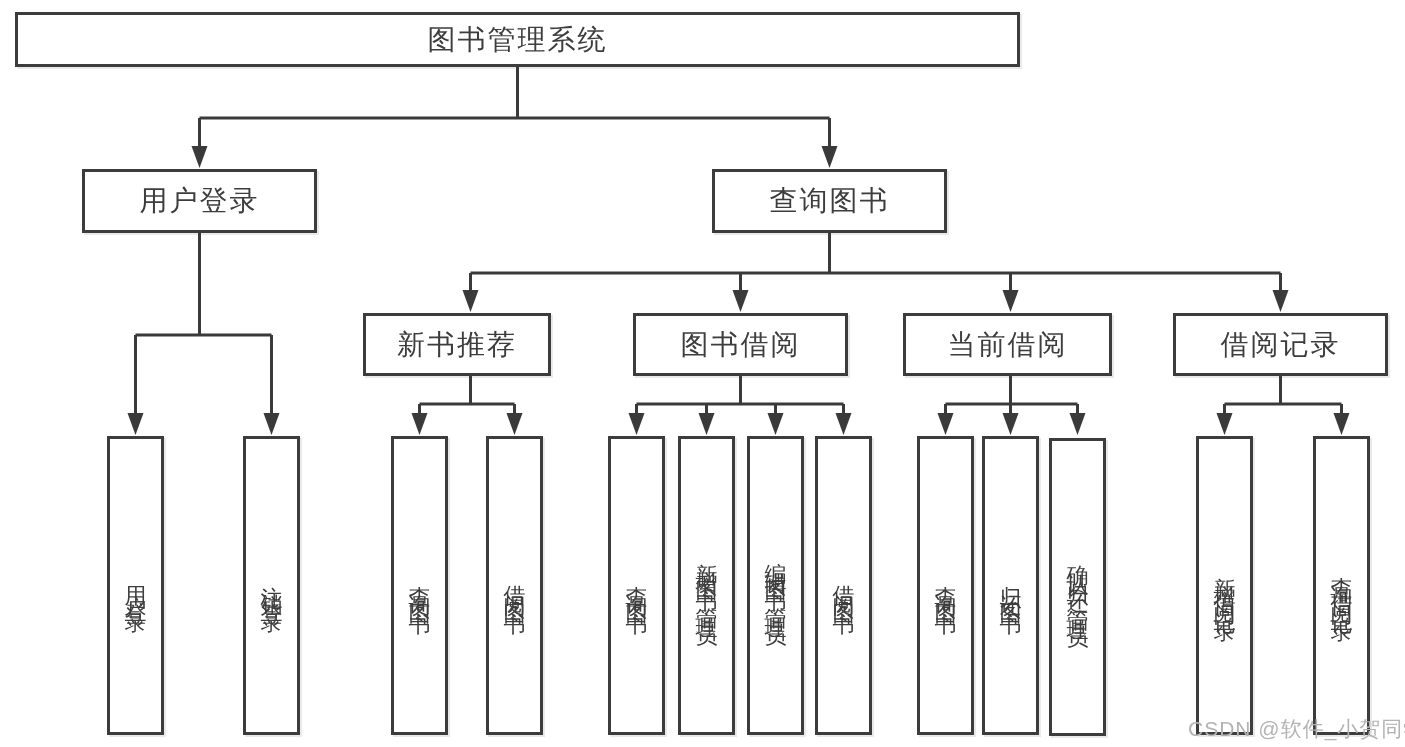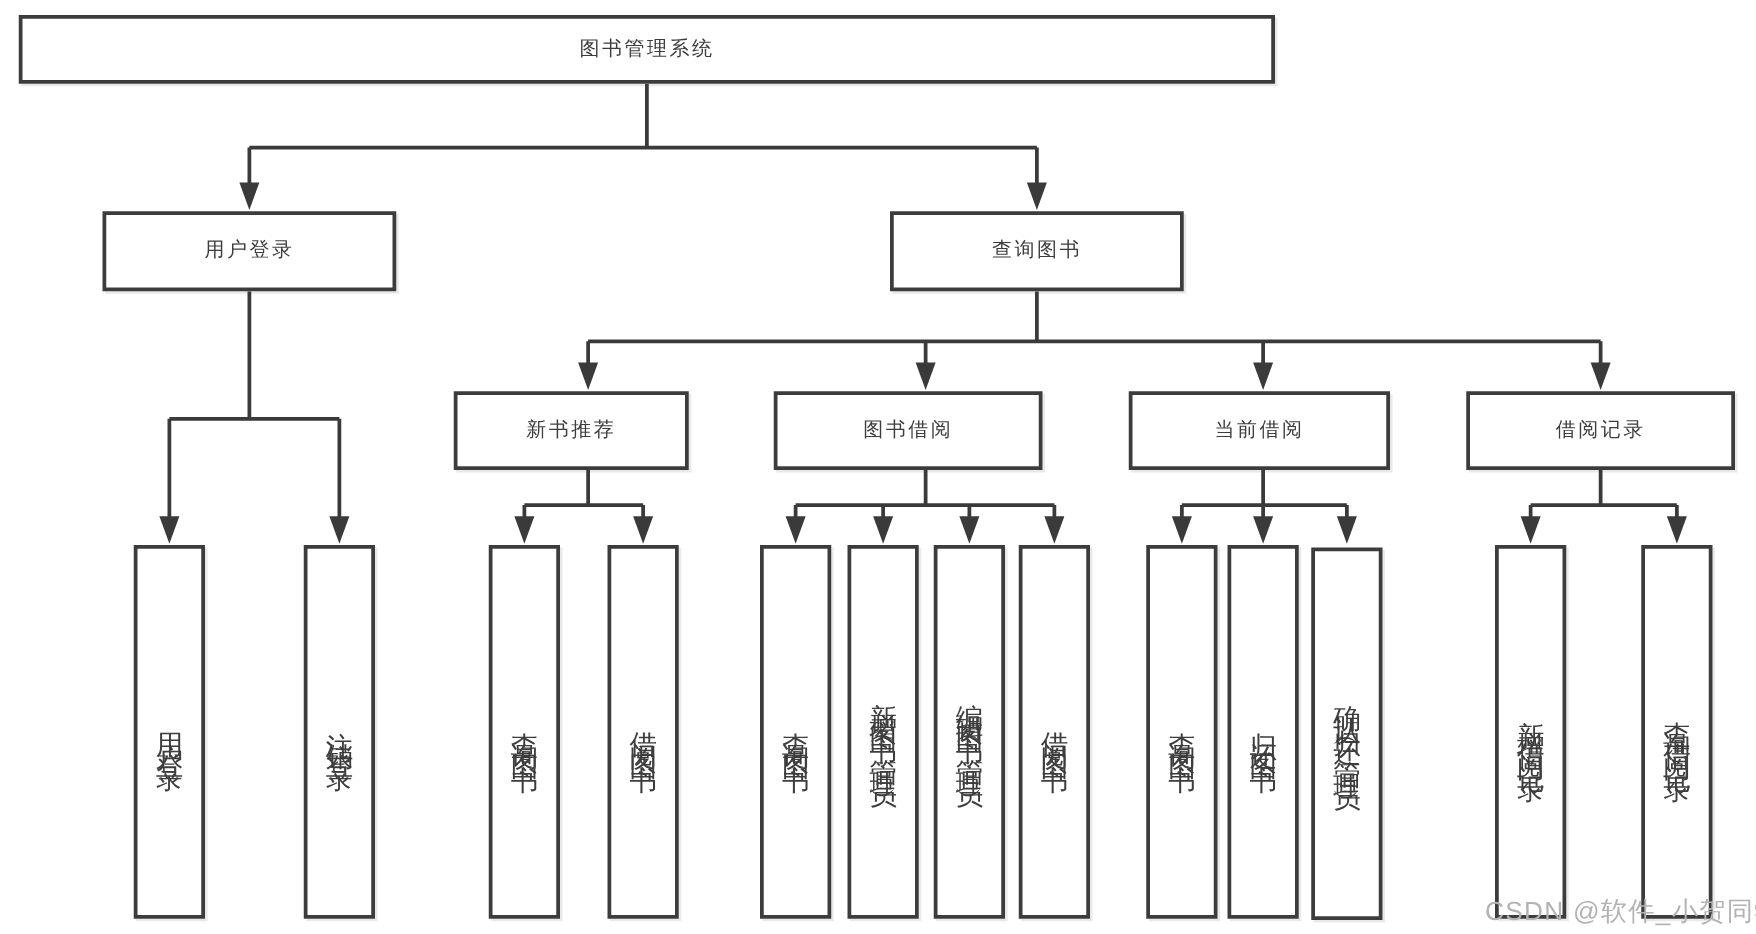--- a/index.html
+++ b/index.html
@@ -7,21 +7,21 @@
     position:relative;width:1405px;height:747px;background:#ffffff;overflow:hidden;
     font-family:"Liberation Sans","DejaVu Sans",sans-serif;
   }
   .connectors{position:absolute;left:0;top:0;}
   .box{
     position:absolute;background:#ffffff;border:3px solid #3c3c3c;box-sizing:border-box;
     display:flex;align-items:center;justify-content:center;
     box-shadow:2px 2px 0 rgba(70,70,70,0.12);
   }
   .hlabel{
-    font-size:16px;color:#3d3d3d;letter-spacing:2px;line-height:1;white-space:nowrap;
+    font-size:28px;color:#3d3d3d;letter-spacing:2px;line-height:1;white-space:nowrap;
   }
   .vtext{
     writing-mode:vertical-rl;text-orientation:mixed;
     font-size:22px;letter-spacing:9px;color:#3d3d3d;line-height:1;
   }
   .watermark{
     position:absolute;left:1188px;top:715px;font-size:21px;color:#b4b2b2;
     letter-spacing:1px;white-space:nowrap;
   }
 </style>
@@ -94,21 +94,21 @@
   <div class="box" style="left:82px;top:169px;width:235px;height:64px">
     <span class="hlabel">用户登录</span>
   </div>
   <div class="box" style="left:712px;top:169px;width:235px;height:64px">
     <span class="hlabel">查询图书</span>
   </div>
 
   <div class="box" style="left:363px;top:313px;width:188px;height:63px">
     <span class="hlabel">新书推荐</span>
   </div>
-  <div class="box" style="left:619px;top:313px;width:215px;height:63px">
+  <div class="box" style="left:633px;top:313px;width:215px;height:63px">
     <span class="hlabel">图书借阅</span>
   </div>
   <div class="box" style="left:903px;top:313px;width:209px;height:63px">
     <span class="hlabel">当前借阅</span>
   </div>
   <div class="box" style="left:1173px;top:313px;width:215px;height:63px">
     <span class="hlabel">借阅记录</span>
   </div>
 
   <div class="box" style="left:107px;top:436px;width:57px;height:299px">

